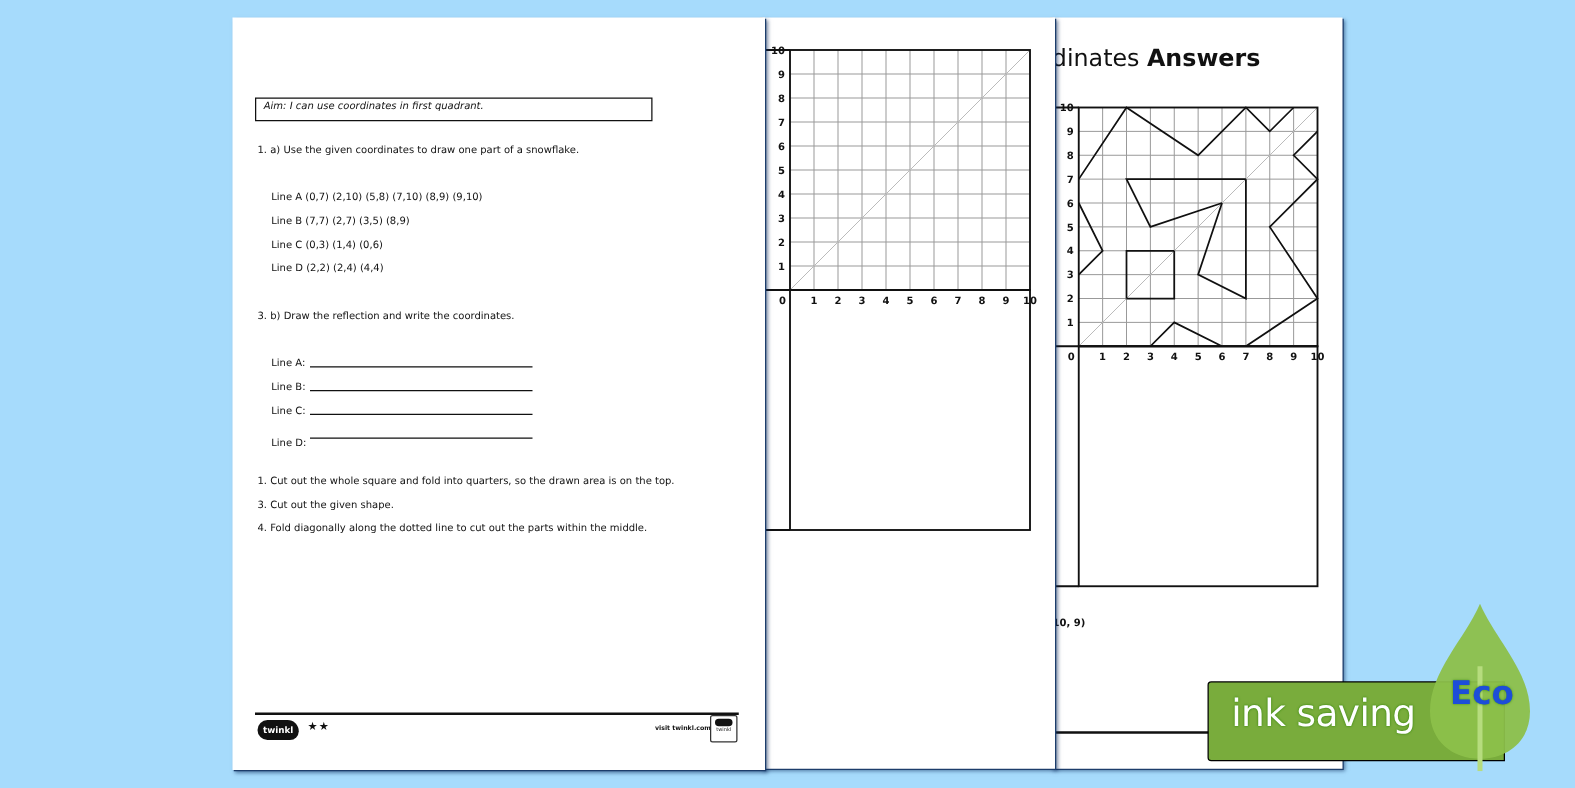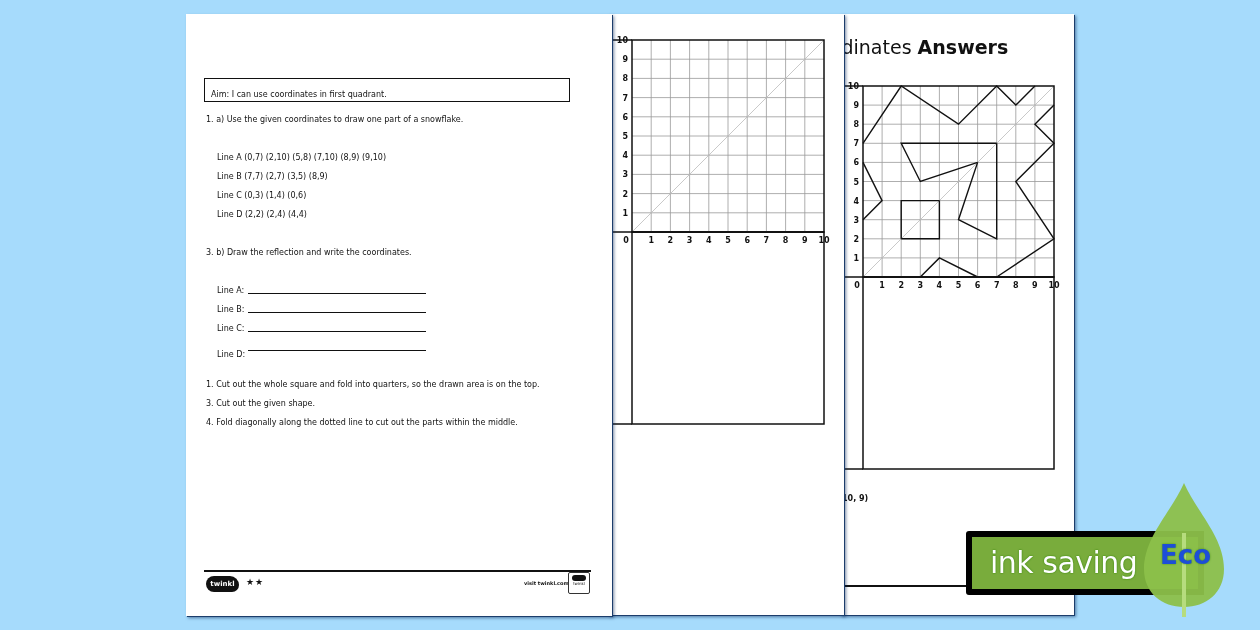--- a/index.html
+++ b/index.html
@@ -18,22 +18,22 @@
   #page3 { left: 840px; top: 14px; width: 234px; height: 601px; overflow: hidden; }
   #page2 { left: 608px; top: 14px; width: 236px; height: 601px; overflow: hidden; border-left: 2px solid #bbb; }
   #page1 { left: 186px; top: 14px; width: 426px; height: 602px; }
   #page3 { border-left: 2px solid #bbb; }
 
   .p1-title {
     position: absolute; left: 0; right: 0; top: 22px;
     text-align: center; font-weight: bold; font-size: 21px; letter-spacing: 0.2px;
   }
   .aim-box {
-    position: absolute; left: 18px; top: 64px; width: 366px; height: 19px;
-    border: 1.5px solid #111; font-size: 8px; padding: 11px 6px; 
+    position: absolute; left: 18px; top: 64px; width: 318px; height: 19px;
+    border: 1.5px solid #111; font-size: 8px; padding: 1px 6px; font-style: italic;
   }
   .txt { position: absolute; font-size: 8px; white-space: nowrap; }
   .ans-line { position: absolute; height: 1px; background: #111; }
   .footer-rule { position: absolute; left: 18px; width: 387px; height: 2px; background: #111; top: 556px; }
   .twinkl-logo {
     position: absolute; left: 20px; top: 562px; width: 33px; height: 16px;
     background: #111; border-radius: 8px 9px 7px 8px; color: #fff;
     font-size: 7px; font-weight: bold; text-align: center; line-height: 16px;
   }
   .stars { position: absolute; left: 60px; top: 563px; font-size: 9px; letter-spacing: 1px; }
@@ -49,22 +49,22 @@
   .axis-num { font-size: 8px; font-family: "DejaVu Sans", sans-serif; font-weight: bold; }
 
   .p3-title {
     position: absolute; left: -8px; top: 22px; font-size: 19px; white-space: nowrap;
   }
   .p3-title b { font-weight: bold; }
   .p3-text { position: absolute; left: 0; top: 480px; font-size: 8px; font-weight: bold; text-align: center; }
   .p3-rule { position: absolute; left: 0; width: 234px; top: 571px; height: 2px; background: #111; }
 
   .eco {
-    position: absolute; left: 966px; top: 531px; width: 238px; height: 64px;
-    background: #79ac3c; border: 6px solid #000000; border-radius: 3px 0 0 3px;
+    position: absolute; left: 966px; top: 545px; width: 238px; height: 64px;
+    background: #79ac3c; border: 1px solid #000000; border-radius: 3px 0 0 3px;
   }
   .eco-text {
     position: absolute; left: 18px; top: 8px; font-size: 30px; color: #fff;
     font-family: "DejaVu Sans", sans-serif; letter-spacing: -0.5px;
     text-shadow: 0 0 2px #3e8a10, 0 0 1px #3e8a10;
   }
   .eco-leaf { position: absolute; left: 1144px; top: 481px; }
   .eco-word {
     position: absolute; left: 1160px; top: 540px; font-size: 26px; font-weight: bold;
     color: #1d4ed8; text-shadow: 0 0 2px #3e8a10;

